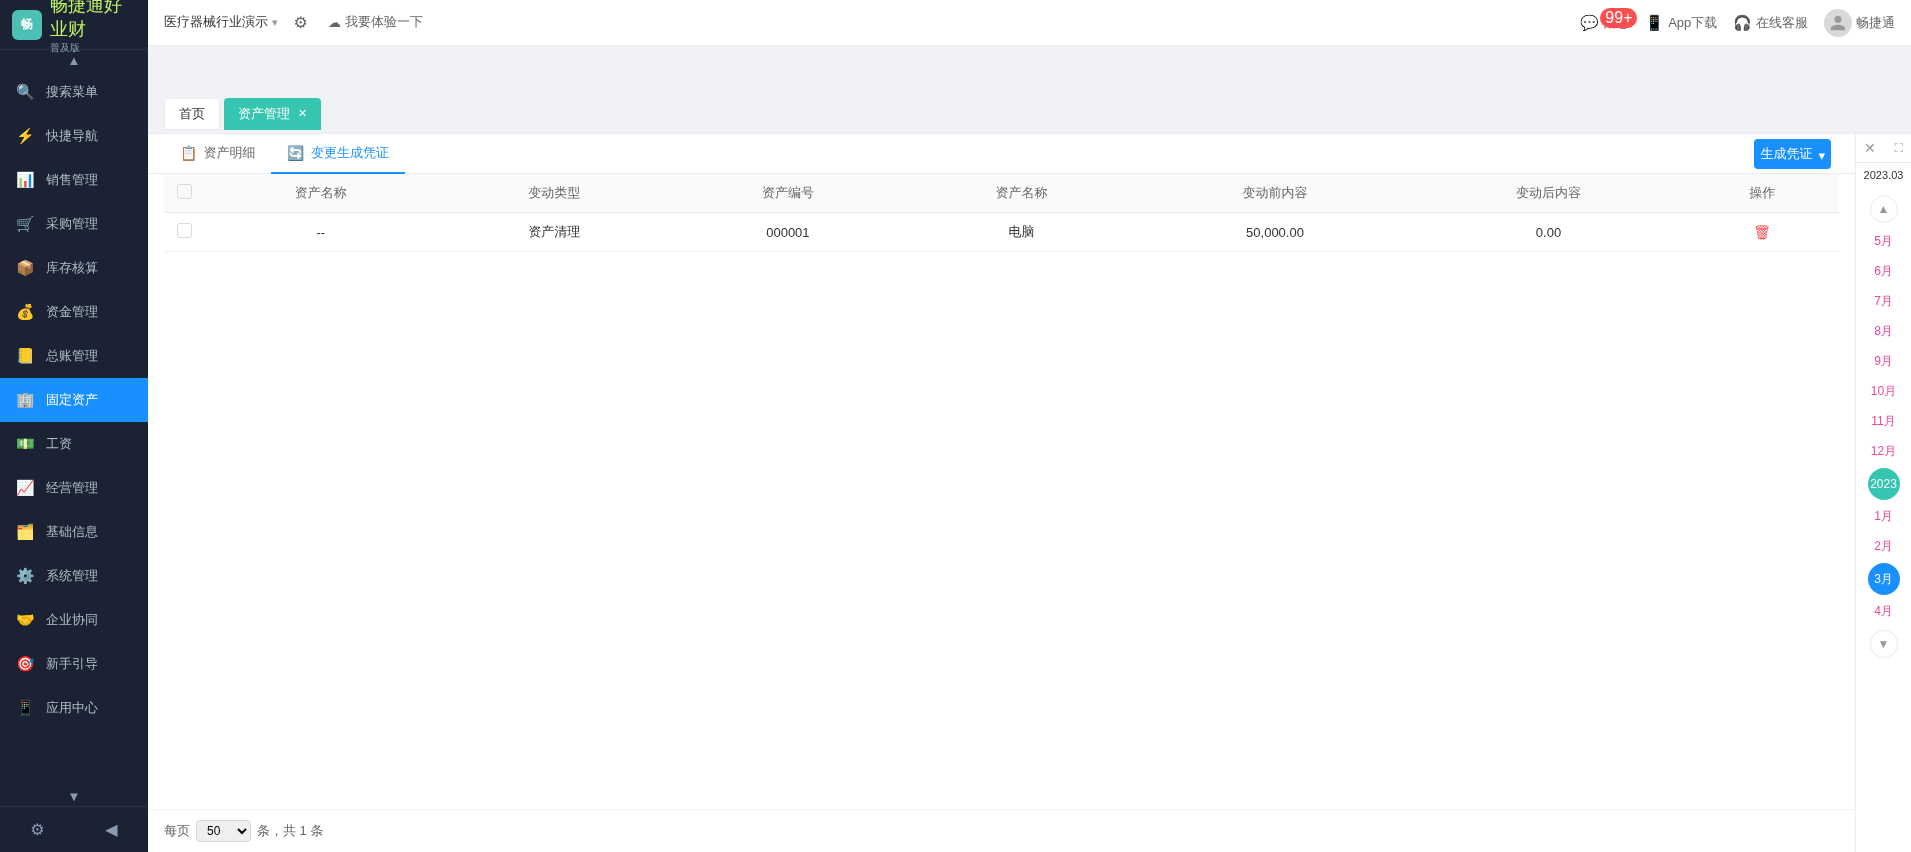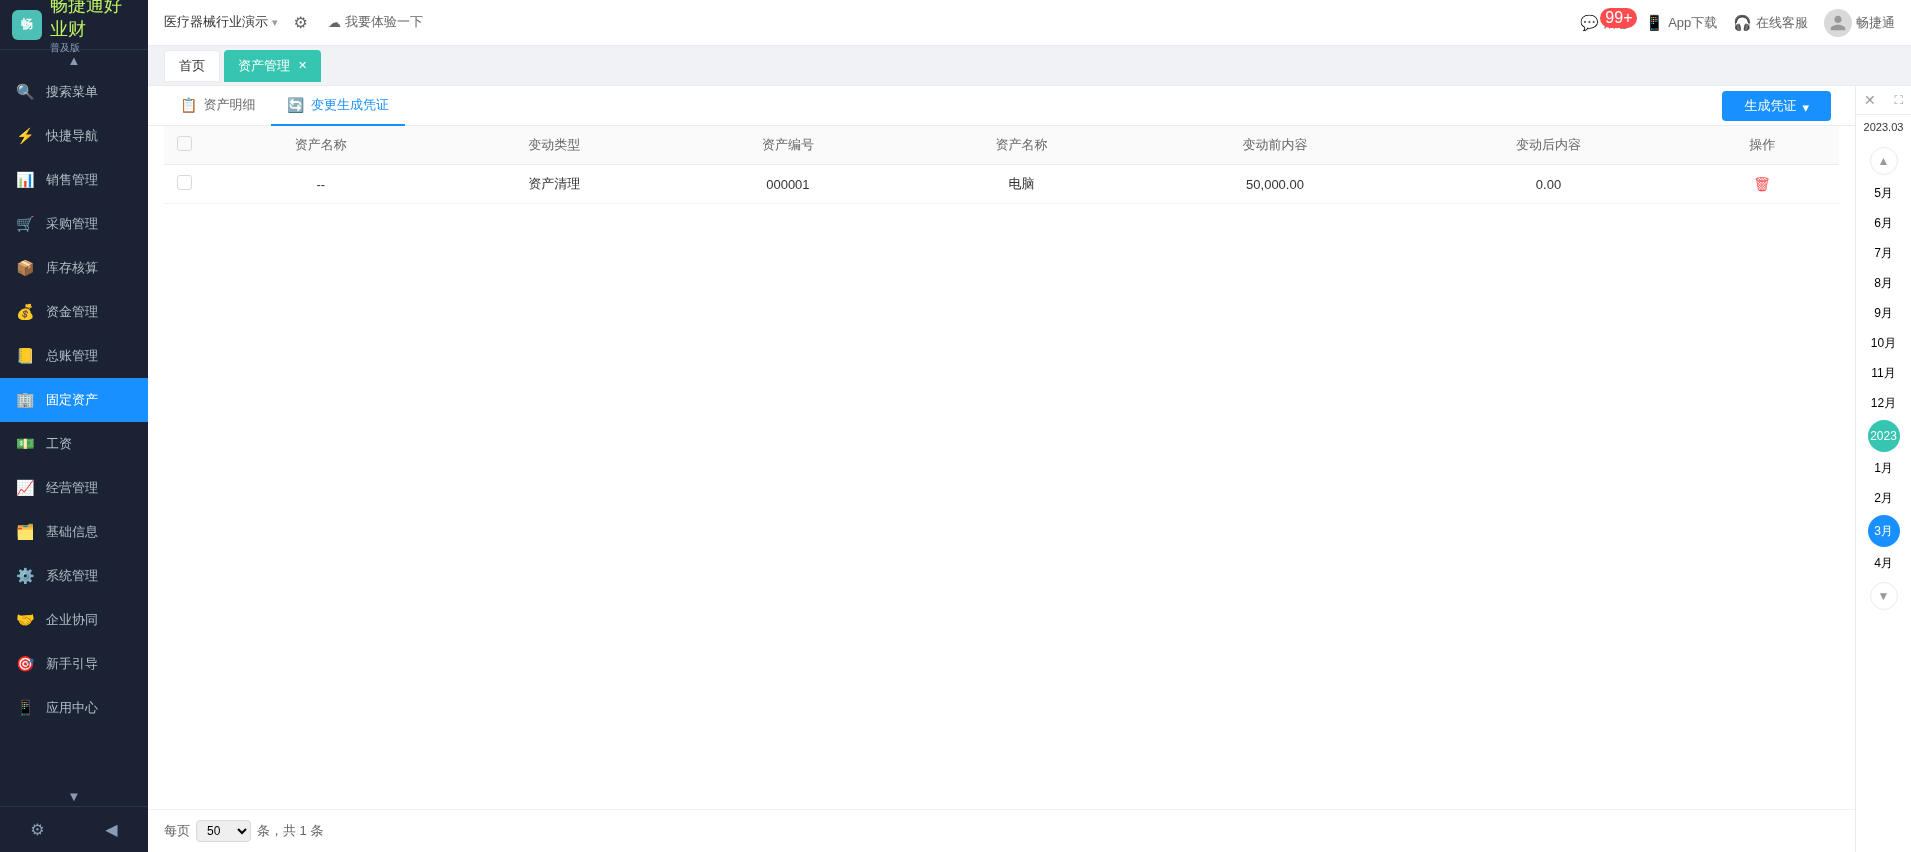--- a/index.html
+++ b/index.html
@@ -90,20 +90,21 @@
     .header-avatar { width: 28px; height: 28px; border-radius: 50%; background: #d9d9d9; display: flex; align-items: center; justify-content: center; }
 
     
     .tabs-bar {
       height: 40px;
       background: #f0f2f5;
       display: flex; align-items: center;
       padding: 0 16px;
       border-bottom: 1px solid #e8ecef;
       flex-shrink: 0;
+      margin-top: 48px;
     }
     .tab {
       height: 32px;
       display: flex; align-items: center;
       padding: 0 14px;
       border-radius: 4px 4px 0 0;
       cursor: pointer;
       font-size: 13px;
       color: #666;
       background: #f0f2f5;
@@ -141,21 +142,21 @@
     .sub-tab.active {
       color: #1890ff;
       border-bottom-color: #1890ff;
     }
     .sub-tab-icon { margin-right: 6px; font-size: 14px; }
     .btn-generate {
       background: #1890ff;
       color: white;
       border: none;
       border-radius: 4px;
-      padding: 6px 22px;
+      padding: 6px 6px;
       font-size: 13px;
       cursor: pointer;
       display: flex; align-items: flex-end; gap: 6px;
     }
 
     
     .table-container { flex: 1; overflow: auto; padding: 0 16px; }
     table { width: 100%; border-collapse: collapse; font-size: 13px; }
     thead tr { background: #fafafa; border-bottom: 1px solid #e8ecef; }
     th {
@@ -216,21 +217,21 @@
     }
     .side-panel-close { cursor: pointer; color: #999; font-size: 14px; }
     .side-panel-expand { cursor: pointer; color: #999; font-size: 12px; }
 
     .calendar-scroll { flex: 1; overflow-y: auto; padding: 4px 0; }
     .calendar-scroll::-webkit-scrollbar { width: 0; }
     .calendar-month {
       display: flex; align-items: center; justify-content: center;
       padding: 6px 2px;
       font-size: 12px;
-      color: #000000;
+      color: #ec4899;
       cursor: pointer;
       border-radius: 4px;
       margin: 1px 4px;
     }
     .calendar-month.active-year {
       background: #36c5b0;
       color: white;
       border-radius: 50%;
       width: 32px; height: 32px;
       margin: 2px auto;

